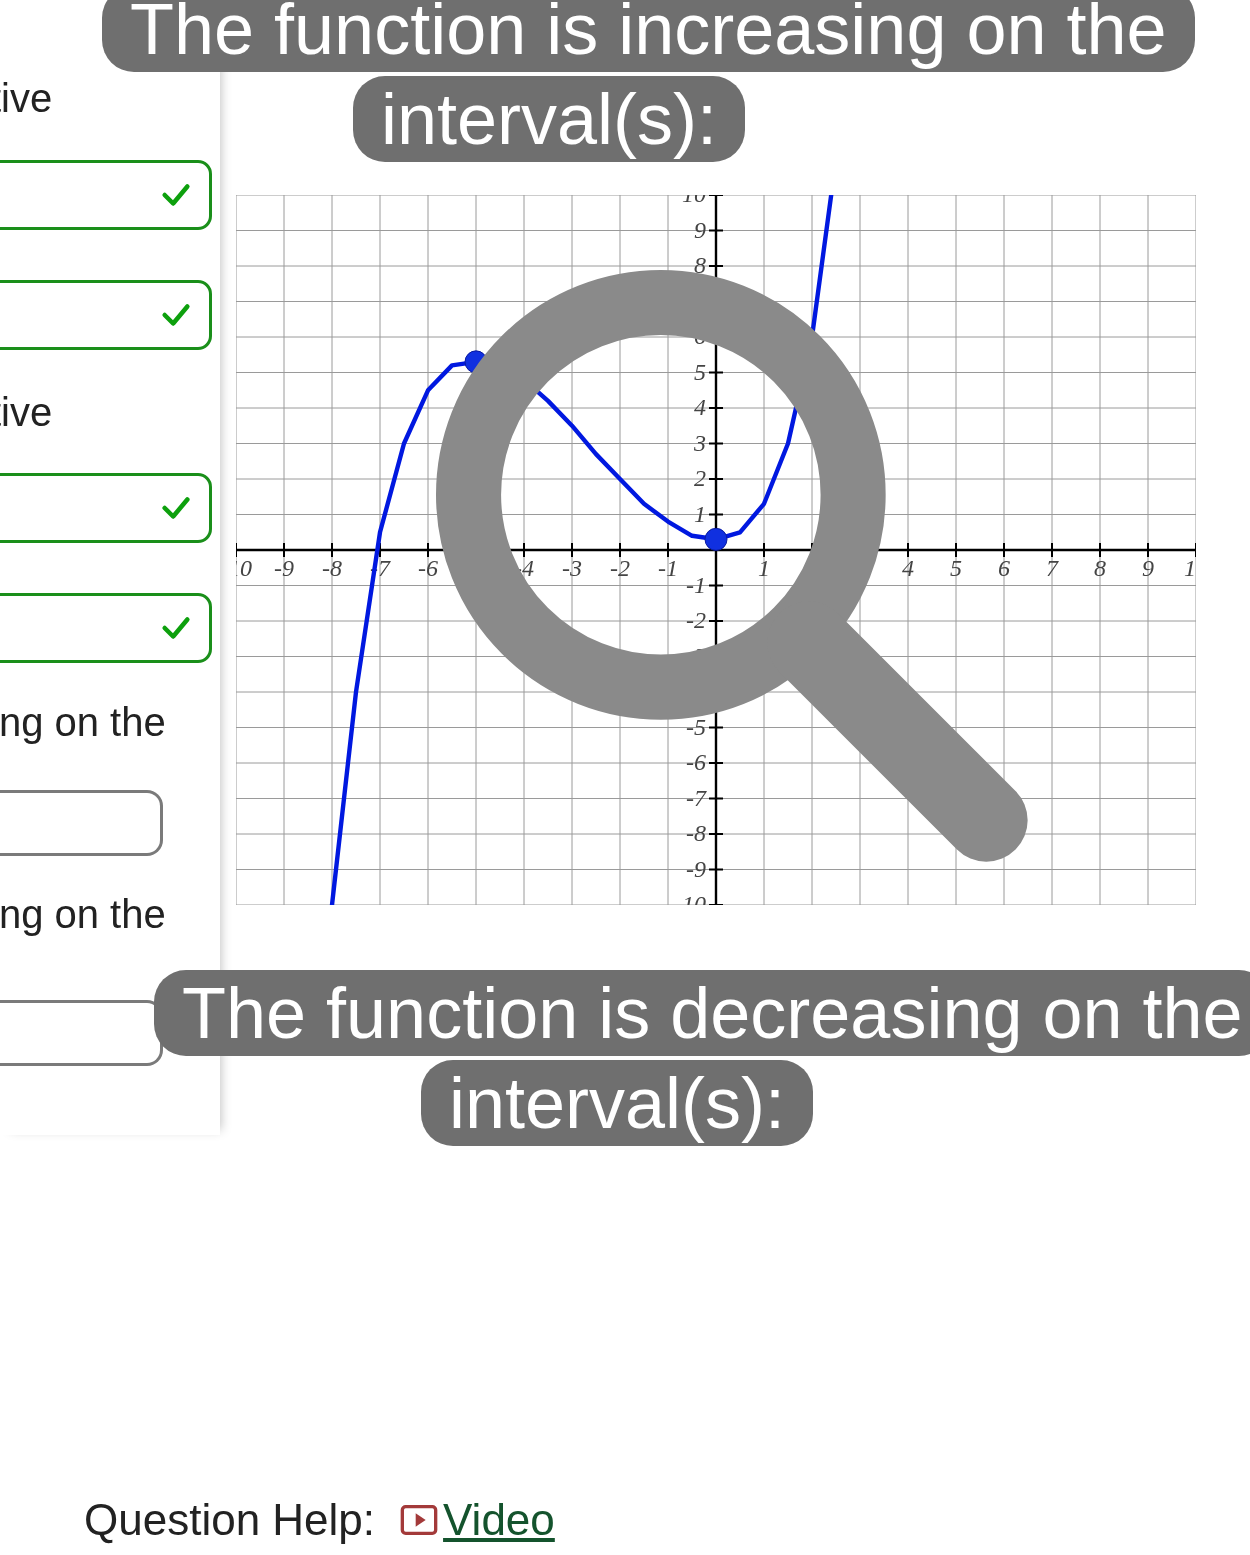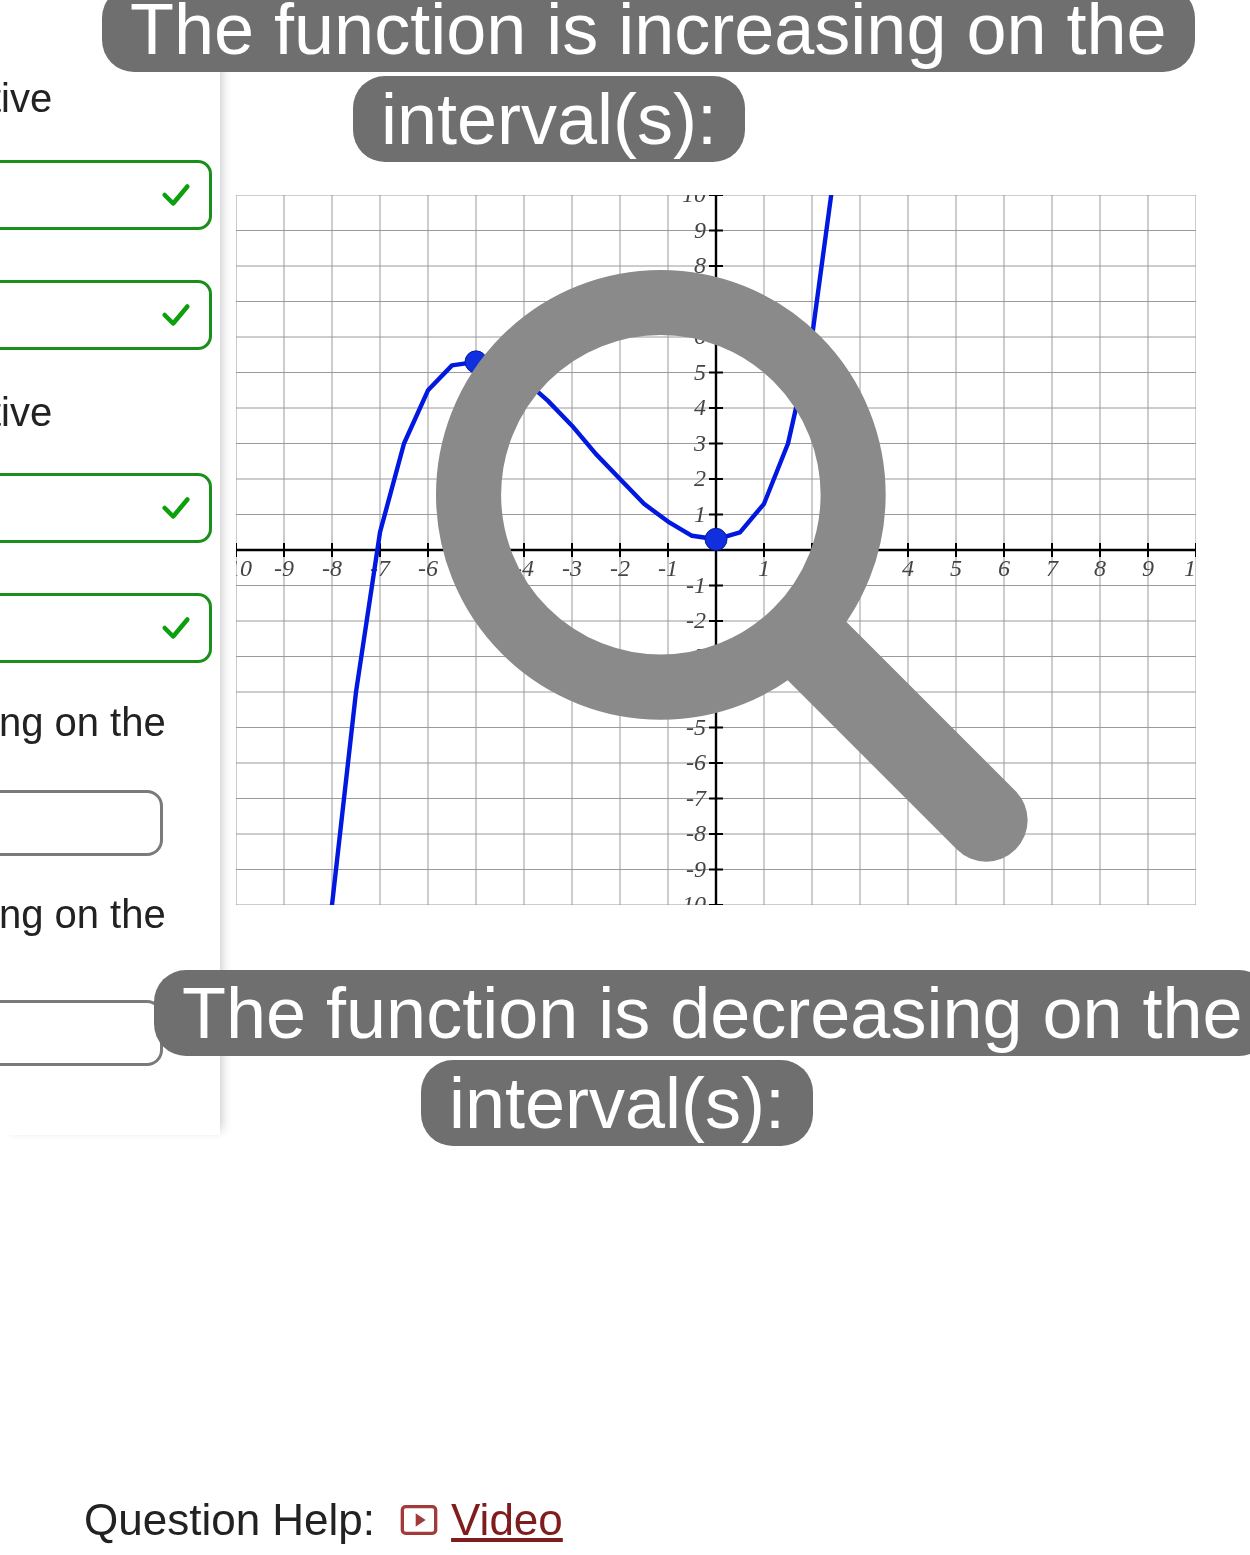--- a/index.html
+++ b/index.html
@@ -101,24 +101,24 @@
     left: 84px;
     top: 1495px;
     font-size: 44px;
     color: #222;
     display: flex;
     align-items: center;
     gap: 24px;
     justify-content: flex-end;
   }
   .help-link {
-    color: #7f1d1d;
+    color: #14532d;
     display: inline-flex;
     align-items: center;
-    gap: 12px;
+    gap: 4px;
   }
   .help-link svg { width: 40px; height: 40px; }
 
   
   .tick-label { font-size: 24px; font-style: italic; font-family: Georgia, 'Times New Roman', serif; fill:#444; }
 </style>
 </head>
 <body>
 
 <div class="sidebar">

